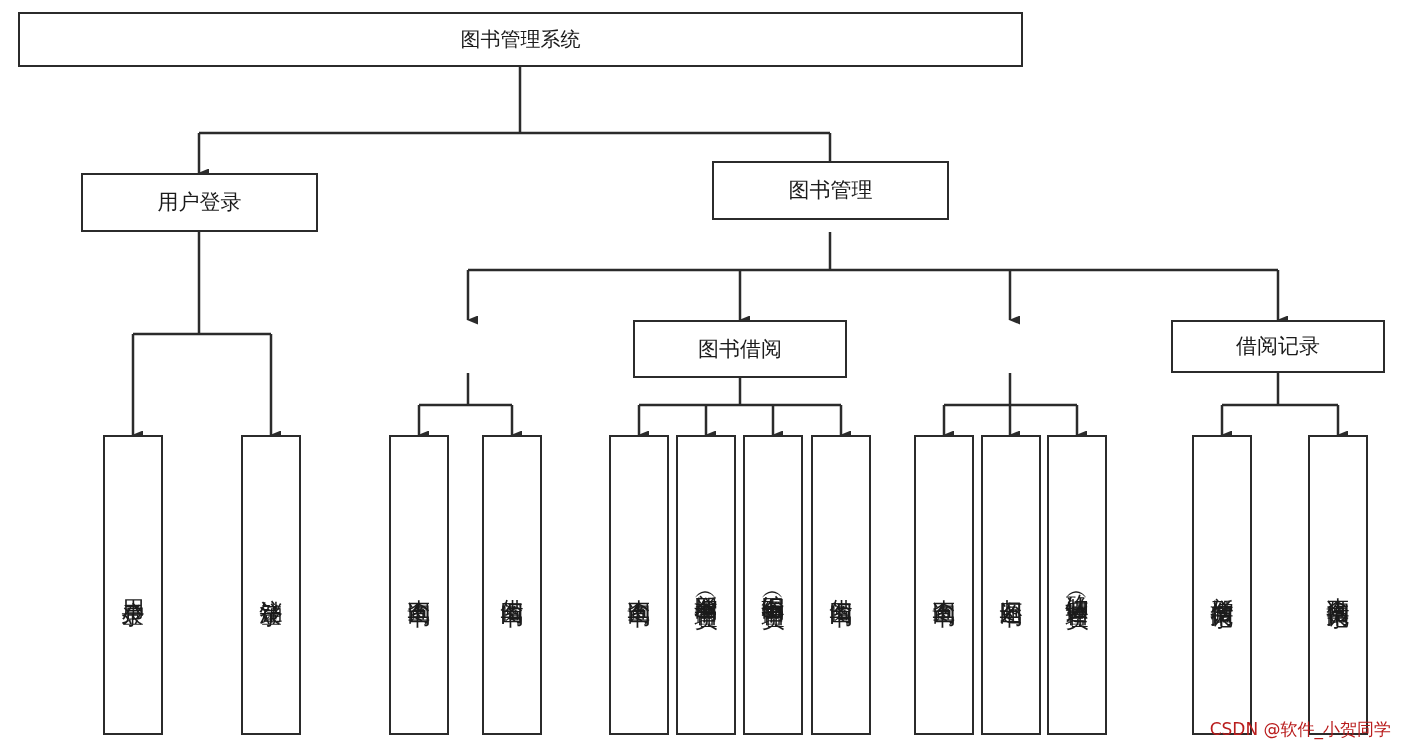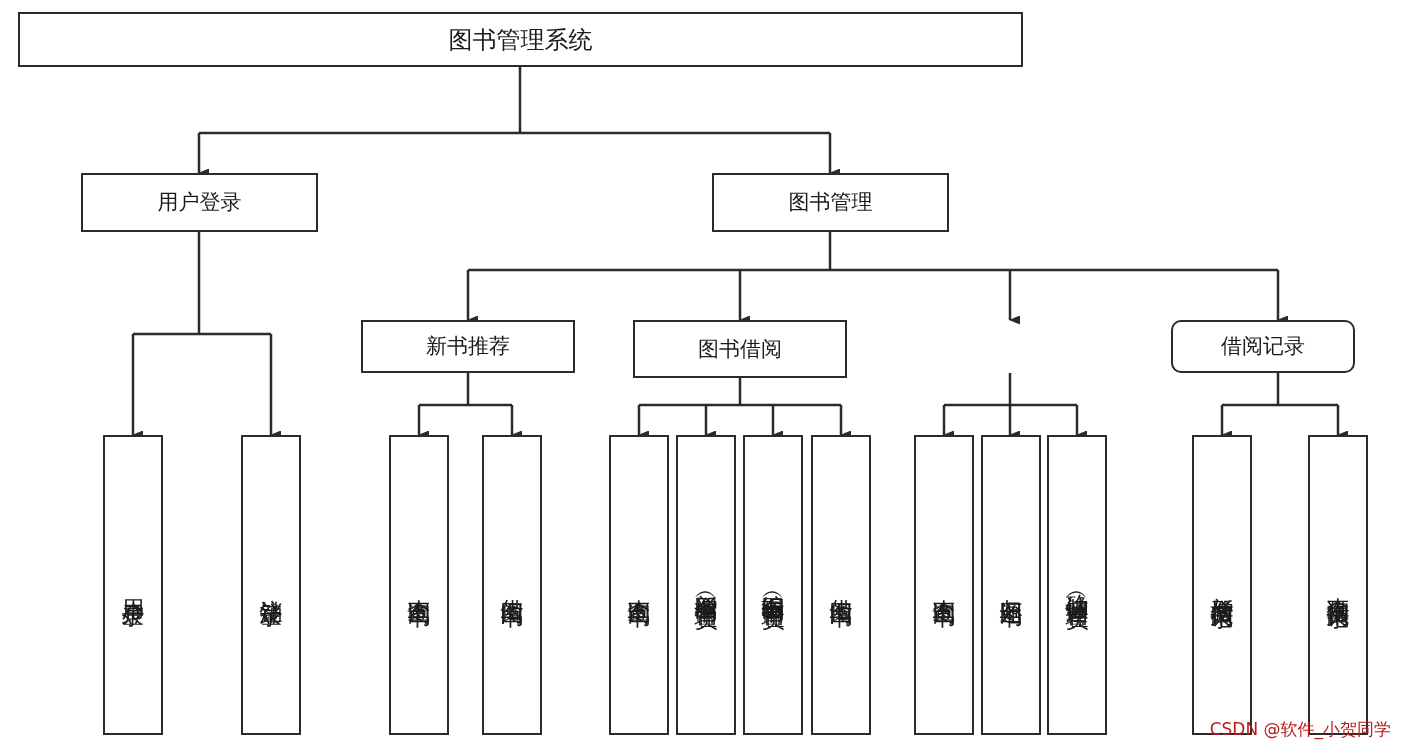--- a/index.html
+++ b/index.html
@@ -36,21 +36,21 @@
     color: #1b1b1b;
     line-height: 1.25;
     white-space: nowrap;
     text-align: center;
   }
   
   .node.horiz .label {
     font-size: 21px;
   }
   .node.root .label {
-    font-size: 24px;
+    font-size: 20px;
   }
   
   .node.vert {
     align-items: center;
     justify-content: center;
   }
   .node.vert .label {
     writing-mode: vertical-rl;
     text-orientation: upright;
     font-size: 23px;
@@ -126,34 +126,31 @@
   </svg>
 
   <div class="node horiz root" style="left:18px; top:12px; width:1005px; height:55px;">
     <span class="label">图书管理系统</span>
   </div>
 
   <div class="node horiz" style="left:81px; top:173px; width:237px; height:59px;">
     <span class="label">用户登录</span>
   </div>
 
-  <div class="node horiz" style="left:712px; top:173px; width:237px; height:59px;">
+  <div class="node horiz" style="left:712px; top:161px; width:237px; height:59px;">
     <span class="label">图书管理</span>
   </div>
 
-  <div class="node horiz" style="left:361px; top:320px; width:214px; height:53px;">
-    <span class="label">新书推荐</span>
-  </div>
 
   <div class="node horiz" style="left:633px; top:320px; width:214px; height:58px;">
     <span class="label">图书借阅</span>
   </div>
 
 
-  <div class="node horiz" style="left:1171px; top:320px; width:184px; height:53px;border-radius:10px;">
+  <div class="node horiz" style="left:1171px; top:320px; width:214px; height:53px;">
     <span class="label">借阅记录</span>
   </div>
 
   <div class="node vert" style="left:103px; top:435px; width:60px; height:300px;">
     <span class="label">用户登录</span>
   </div>
 
   <div class="node vert" style="left:241px; top:435px; width:60px; height:300px;">
     <span class="label">注销登录</span>
   </div>

